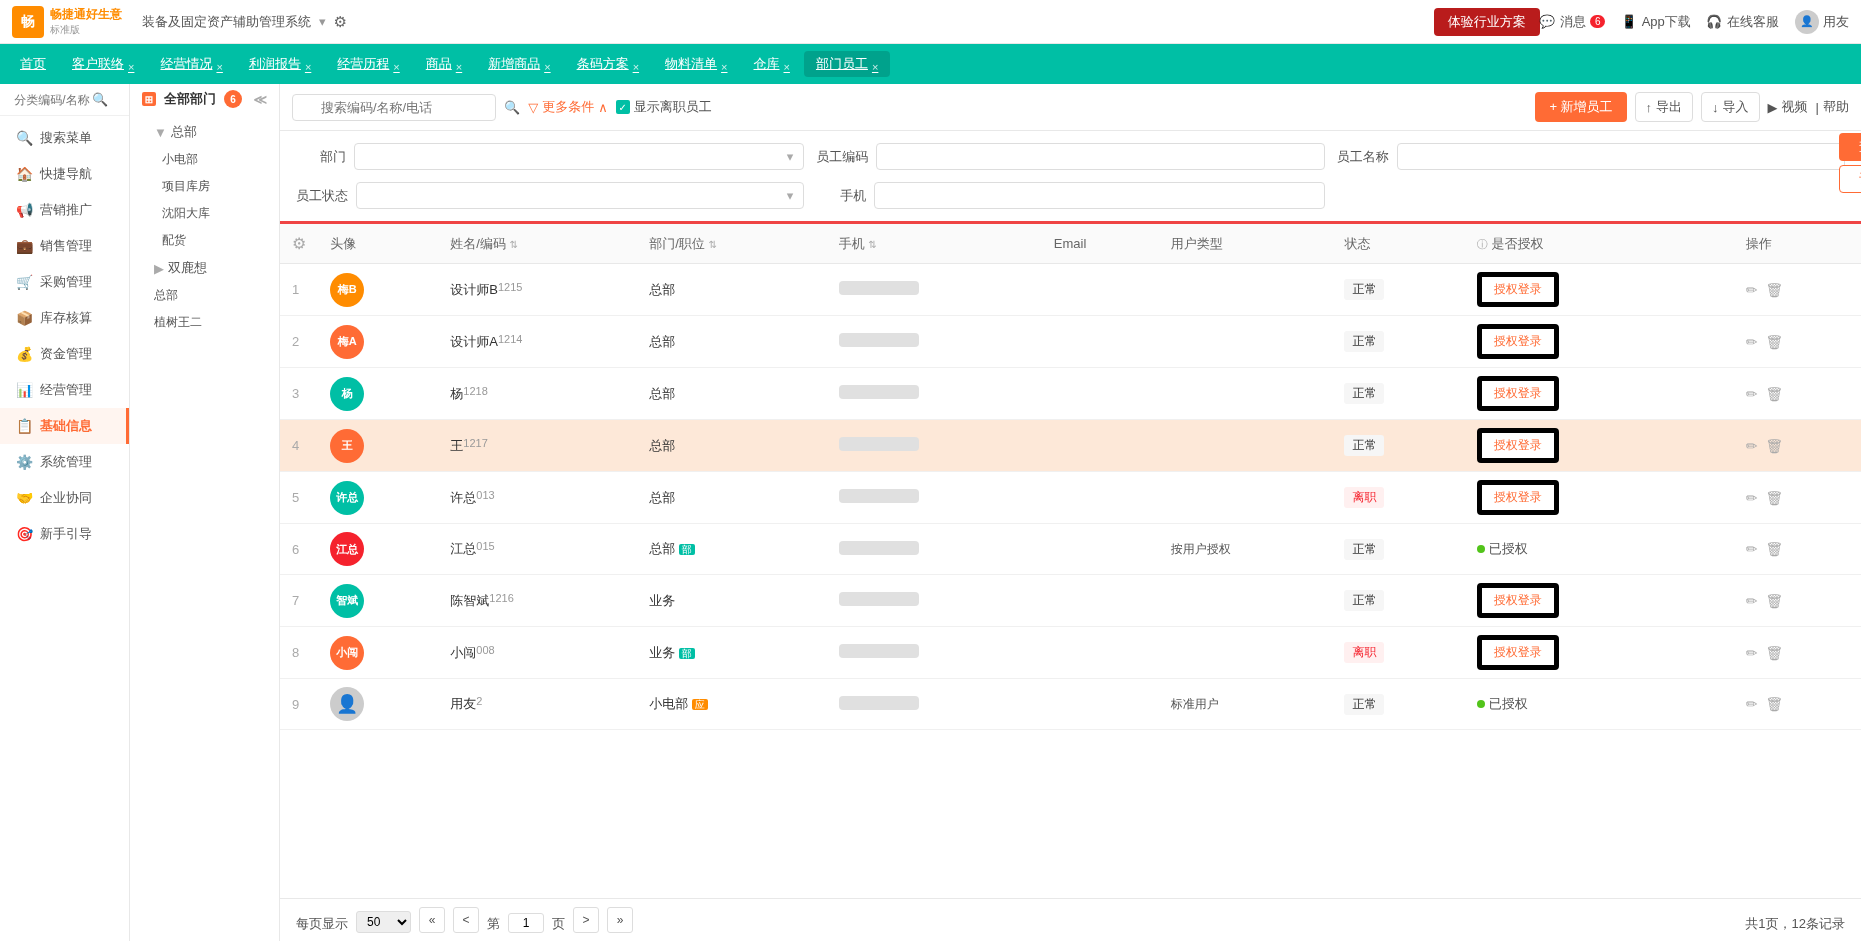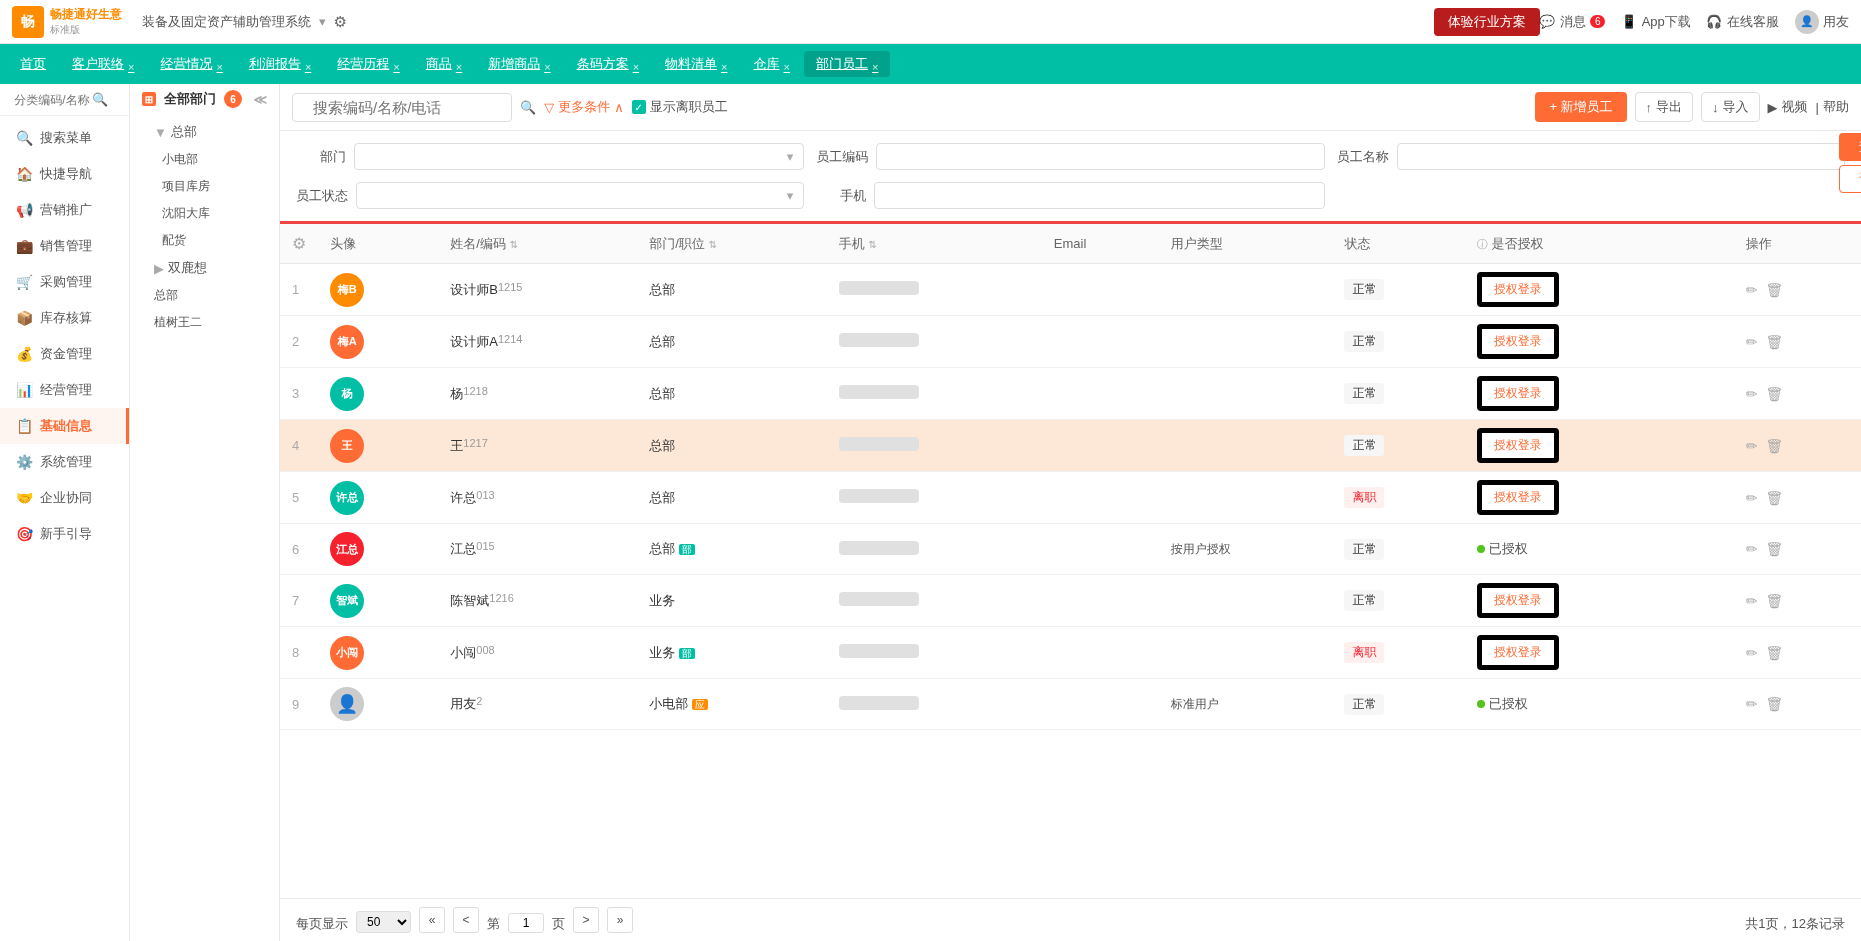--- a/index.html
+++ b/index.html
@@ -38,21 +38,21 @@
     .dept-tree { padding: 4px 0; }
     .dept-header { display: flex; align-items: center; gap: 4px; padding: 6px 12px; cursor: pointer; color: #333; font-size: 13px; font-weight: bold; }
     .dept-item { padding: 5px 24px; cursor: pointer; color: #555; font-size: 12px; }
     .dept-group-header { display: flex; align-items: center; gap: 4px; padding: 5px 16px; cursor: pointer; color: #555; font-size: 12px; }
 
     
     .content-area { flex: 1; display: flex; flex-direction: column; overflow: hidden; }
 
     
     .toolbar { background: #fff; padding: 8px 12px; display: flex; align-items: center; gap: 8px; border-bottom: 1px solid #e8e8e8; }
-    .search-input-main { border: 1px solid #ddd; border-radius: 4px; padding: 5px 20px; font-size: 15px; width: 220px; outline: none; }
+    .search-input-main { border: 1px solid #ddd; border-radius: 4px; padding: 5px 28px; font-size: 13px; width: 204px; outline: none; }
     .filter-btn { display: flex; align-items: center; gap: 4px; color: #ff6b35; cursor: pointer; font-size: 13px; }
     .show-resigned { display: flex; align-items: center; gap: 4px; color: #555; cursor: pointer; font-size: 13px; }
     .checkbox-checked { width: 14px; height: 14px; background: #00bfa5; border-radius: 2px; display: flex; align-items: center; justify-content: center; color: #fff; font-size: 10px; }
     .toolbar-right { margin-left: auto; display: flex; align-items: center; gap: 8px; }
     .add-btn { background: #ff6b35; color: #fff; border: none; border-radius: 4px; padding: 6px 14px; cursor: pointer; font-size: 13px; display: flex; align-items: center; gap: 4px; }
     .export-btn { display: flex; align-items: center; gap: 4px; color: #555; cursor: pointer; font-size: 13px; border: 1px solid #ddd; border-radius: 4px; padding: 5px 10px; }
     .view-btn { display: flex; align-items: center; gap: 4px; color: #555; cursor: pointer; font-size: 13px; }
 
     
     .filter-panel { background: #fff; padding: 12px 16px; border-bottom: 3px solid #ef4444; display: grid; grid-template-columns: 1fr 1fr 1fr; gap: 12px; align-items: center; }

